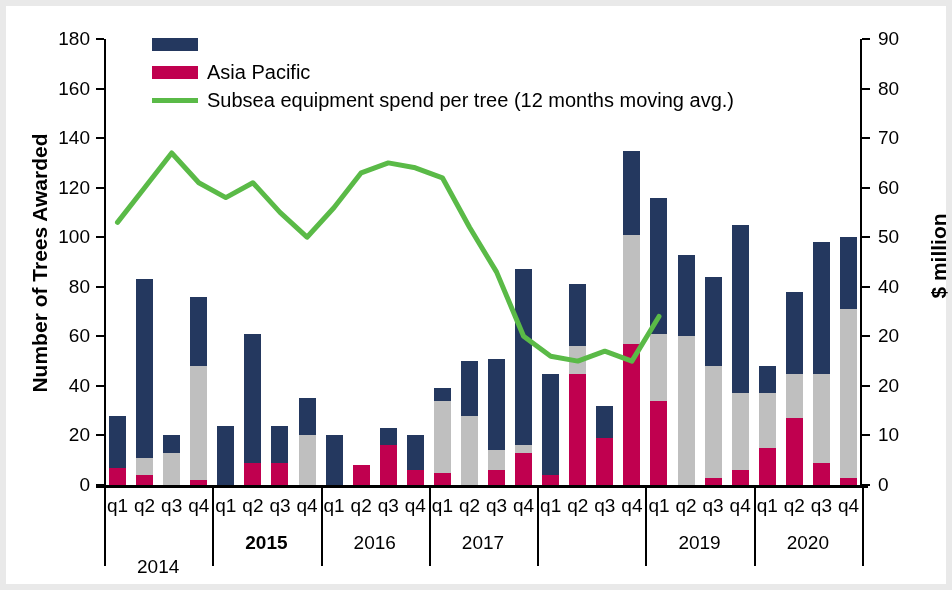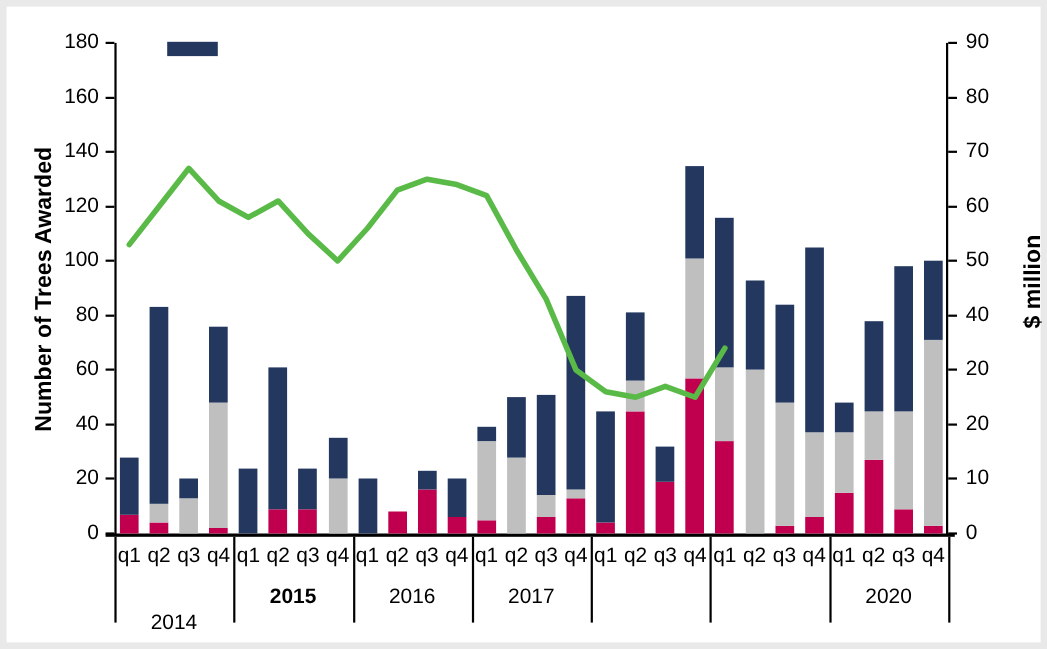--- a/index.html
+++ b/index.html
@@ -307,20 +307,28 @@
         </div>
       </div>
     <svg id="line-svg" viewBox="0 0 758 446" preserveAspectRatio="none">
       <polyline id="spend-line" fill="none" stroke="#5aba47" stroke-width="5" stroke-linejoin="round" stroke-linecap="round" points="13.5,183.4 40.6,148.7 67.7,114.0 94.8,143.7 121.8,158.6 148.9,143.7 176.0,173.4 203.0,198.2 230.1,168.5 257.2,133.8 284.3,123.9 311.3,128.8 338.4,138.8 365.5,188.3 392.5,232.9 419.6,297.3 446.7,317.2 473.8,322.1 500.8,312.2 527.9,322.1 555.0,277.5"></polyline>
     </svg>
   </div>
 
   <div id="legend">
       <div class="legend-row">
         <div class="legend-swatch" style="background: rgb(36, 56, 95);"></div>
+      </div>
+      <div class="legend-row">
+        <div class="legend-swatch" style="background: rgb(192, 0, 79);"></div>
+        <div class="legend-text">Asia Pacific</div>
+      </div>
+      <div class="legend-row">
+        <div class="legend-swatch line" style="background: rgb(90, 186, 71);"></div>
+        <div class="legend-text">Subsea equipment spend per tree (12 months moving avg.)</div>
       </div>
     </div>
 
   <div id="xlabels">
       <div class="qlabel" style="left: 1.53571px;">q1</div>
       <div class="qlabel" style="left: 28.6071px;">q2</div>
       <div class="qlabel" style="left: 55.6786px;">q3</div>
       <div class="qlabel" style="left: 82.75px;">q4</div>
       <div class="qlabel" style="left: 109.821px;">q1</div>
       <div class="qlabel" style="left: 136.893px;">q2</div>
@@ -345,20 +353,21 @@
       <div class="qlabel" style="left: 651.25px;">q1</div>
       <div class="qlabel" style="left: 678.321px;">q2</div>
       <div class="qlabel" style="left: 705.393px;">q3</div>
       <div class="qlabel" style="left: 732.464px;">q4</div>
     </div>
   <div id="ylabels">
       <div class="ylabel" style="left: 14.1429px; width: 80px; margin-top: 24px;">2014</div>
       <div class="ylabel" style="left: 122.429px; width: 80px; font-weight: bold;">2015</div>
       <div class="ylabel" style="left: 230.714px; width: 80px;">2016</div>
       <div class="ylabel" style="left: 339px; width: 80px;">2017</div>
+      <div class="ylabel" style="left: 555.571px; width: 80px;">2019</div>
       <div class="ylabel" style="left: 663.857px; width: 80px;">2020</div>
     </div>
   <div id="separators">
       <div class="sep" style="left: 98px;"></div>
       <div class="sep" style="left: 206.286px;"></div>
       <div class="sep" style="left: 314.571px;"></div>
       <div class="sep" style="left: 422.857px;"></div>
       <div class="sep" style="left: 531.143px;"></div>
       <div class="sep" style="left: 639.429px;"></div>
       <div class="sep" style="left: 747.714px;"></div>

